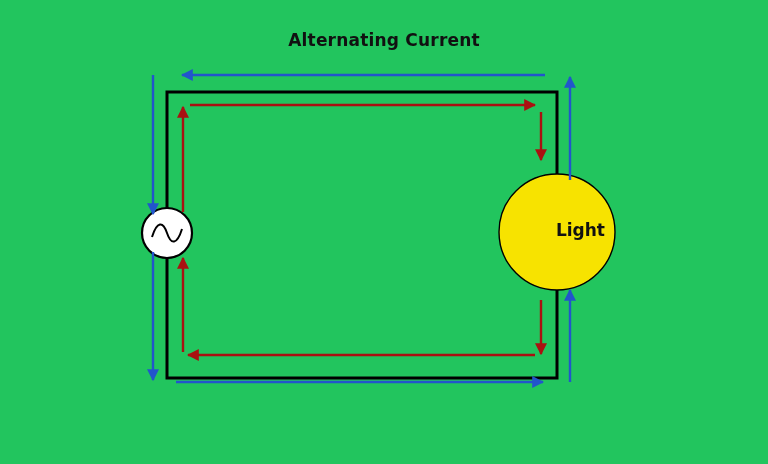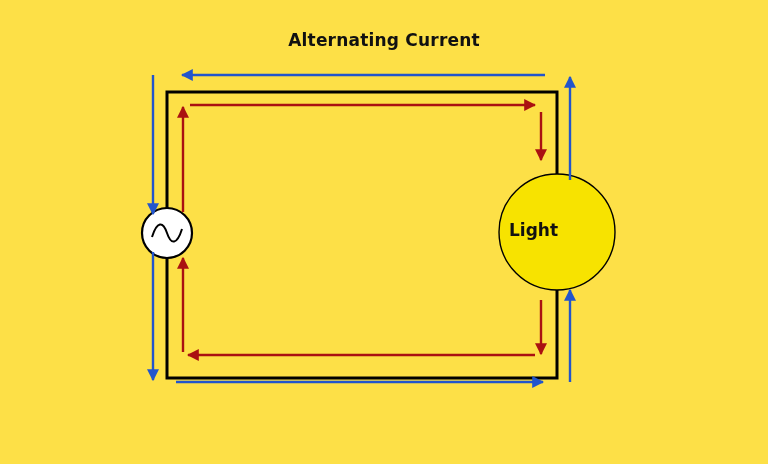--- a/index.html
+++ b/index.html
@@ -4,21 +4,21 @@
 <style>
   html, body {
     margin: 0;
     padding: 0;
     background: #ffffff;
   }
   #stage {
     position: relative;
     width: 768px;
     height: 464px;
-    background: #fde047;
+    background: #22c55e;
     overflow: hidden;
     font-family: "DejaVu Sans", "Liberation Sans", sans-serif;
   }
   #title {
     position: absolute;
     left: 0;
     top: 30px;
     width: 768px;
     text-align: center;
     font-size: 17px;
@@ -31,21 +31,21 @@
     left: 0;
     top: 0;
     width: 768px;
     height: 464px;
   }
   .light-label {
     position: absolute;
     left: 509px;
     top: 220px;
     width: 96px;
-    text-align: left;
+    text-align: right;
     font-size: 17px;
     font-weight: bold;
     color: #111111;
   }
 </style>
 </head>
 <body>
 
 <div id="stage">
 

